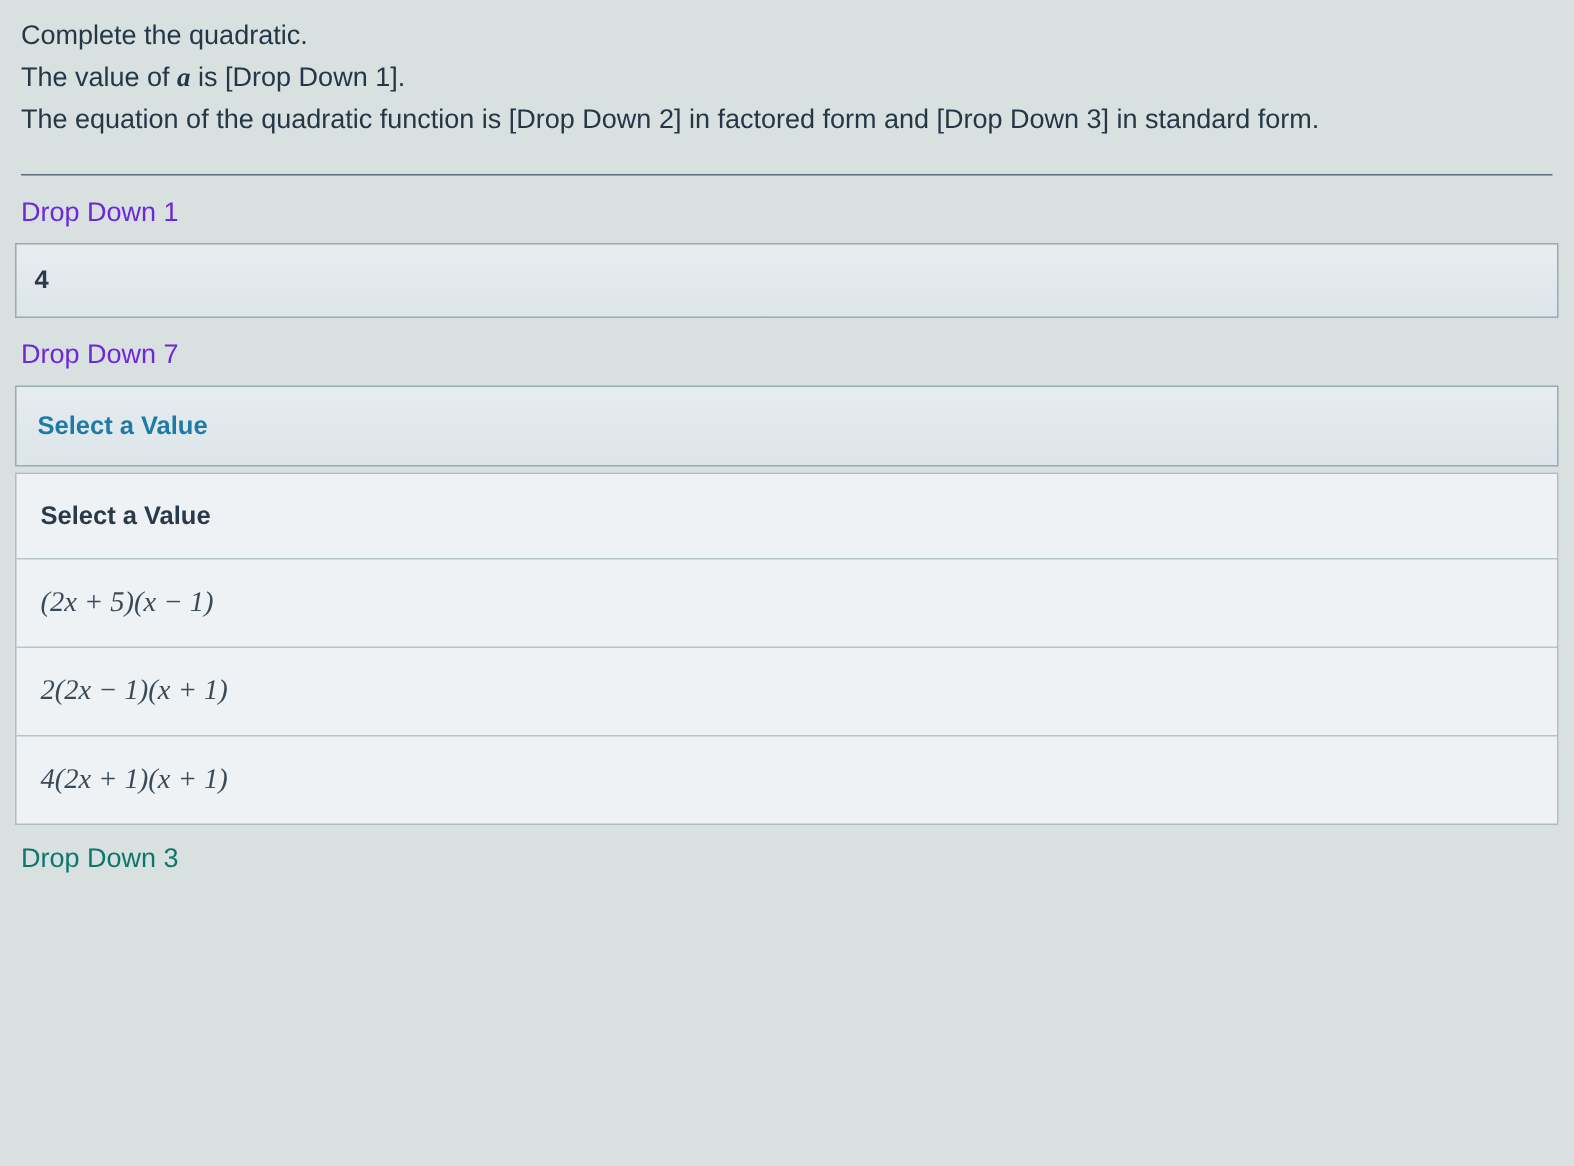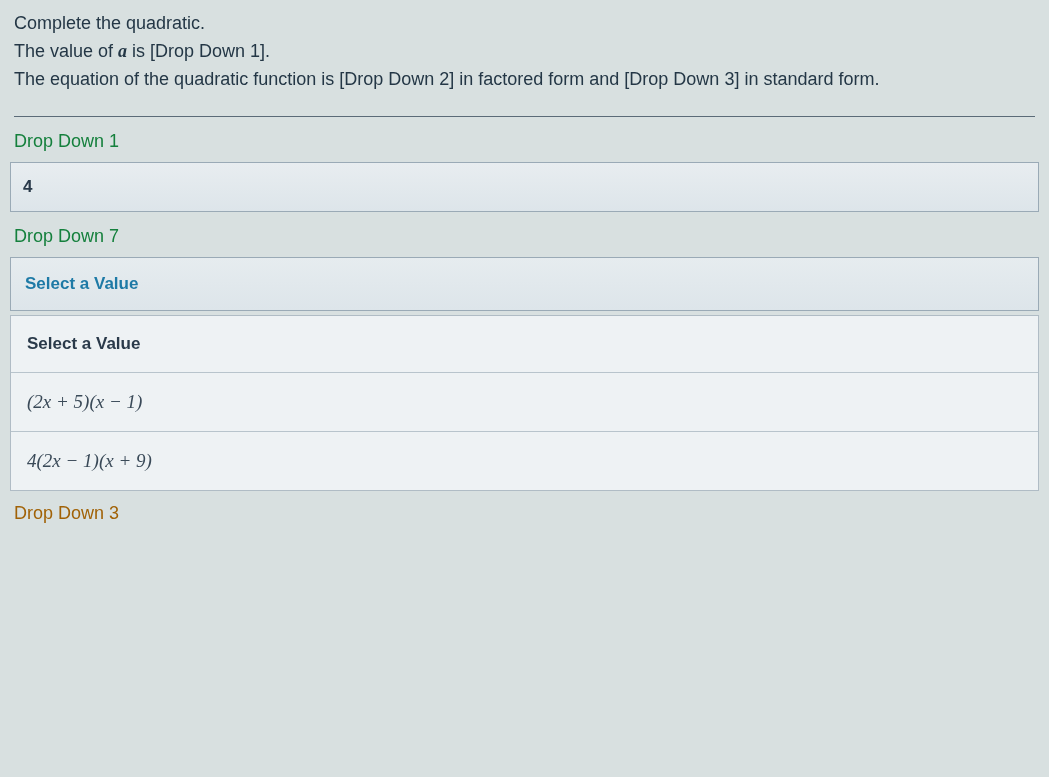--- a/index.html
+++ b/index.html
@@ -22,21 +22,21 @@
   .question-block .mathvar { font-style: italic; font-family: Georgia, 'Times New Roman', serif; }
   .paren { color: #243746; }
   hr.divider {
     border: none;
     border-top: 1px solid #5b6b78;
     margin: 8px 14px 0 14px;
   }
   .section-label {
     padding: 14px 14px 10px 14px;
     font-size: 18px;
-    color: #15803d;
+    color: #6d28d9;
   }
   .dd-selected {
     margin: 0 10px;
     border: 1px solid #9aaab6;
     background: linear-gradient(#e8edf0, #dde5ea);
     padding: 14px 12px;
     font-size: 17px;
     color: #2a3a4a;
     font-weight: 600;
   }
@@ -83,21 +83,21 @@
     left: 700px;
     top: 8px;
     font-size: 18px;
     color: #4a5a68;
     pointer-events: none;
     opacity: 0.6;
   }
   .bottom-label {
     padding: 12px 14px 4px 14px;
     font-size: 18px;
-    color: #a16207;
+    color: #0f766e;
   }
 </style>
 </head>
 <body>
 
 <div class="question-block">
   <div>Complete the quadratic.</div>
   <div>
     <span>The value of </span><span class="mathvar bold">a</span><span> is [Drop Down 1].</span>
   </div>
@@ -119,17 +119,20 @@
 </div>
 
 <div class="dd-options">
   <div class="dd-option">
     <span>Select a Value</span>
   </div>
   <div class="dd-option">
     <span class="mathex">(2x + 5)(x − 1)</span>
   </div>
   <div class="dd-option">
-    <span class="mathex">4(2x − 1)(x + 9)</span>
+    <span class="mathex">2(2x − 1)(x + 1)</span>
+  </div>
+  <div class="dd-option">
+    <span class="mathex">4(2x + 1)(x + 1)</span>
   </div>
 </div>
 
 <div class="bottom-label">Drop Down 3</div>
 
 </body></html>

